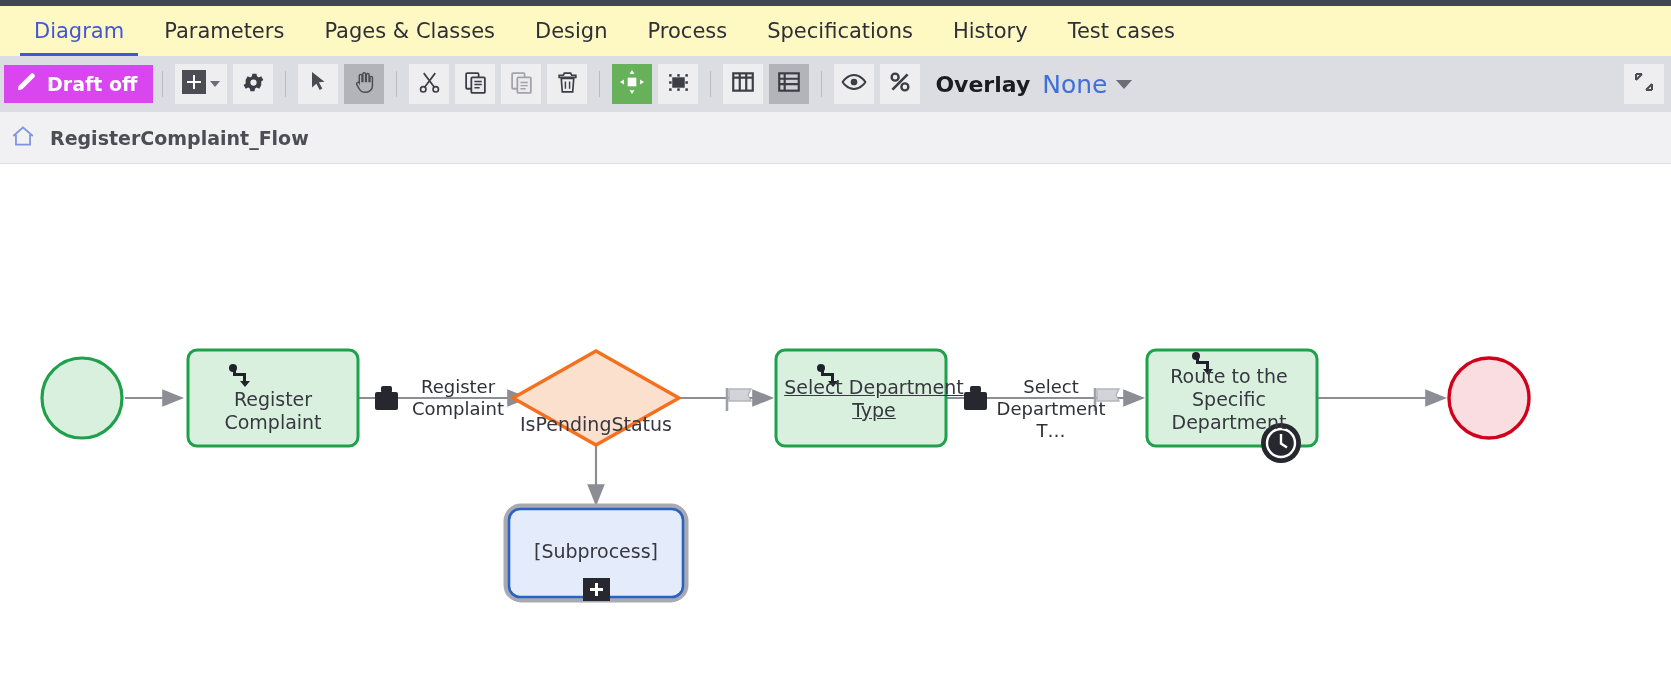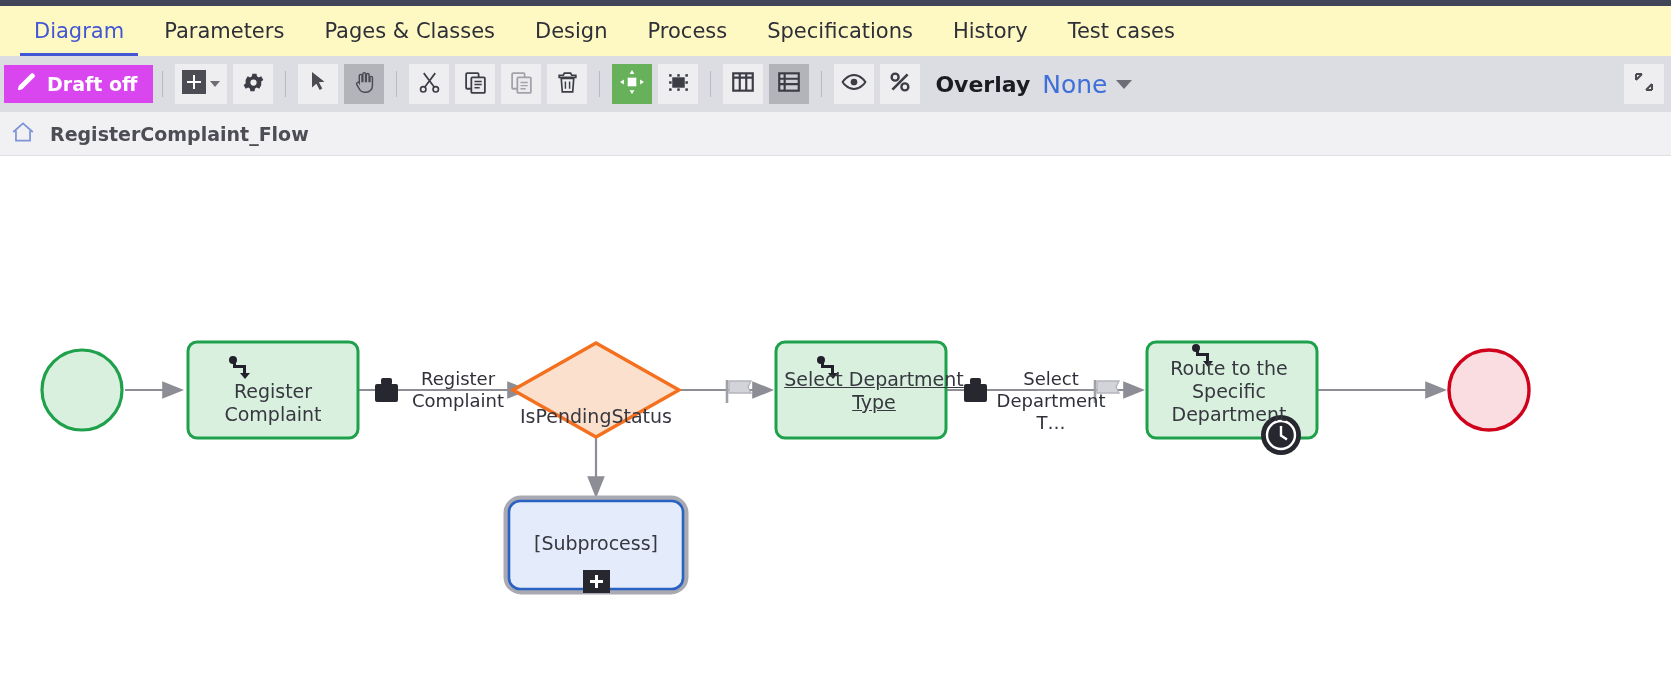--- a/index.html
+++ b/index.html
@@ -76,21 +76,21 @@
     cursor: pointer;
   }
   .caret.sm {
     border-left-width: 5px; border-right-width: 5px; border-top-width: 6px;
     margin-left: 4px;
   }
   .tb-right { position: absolute; right: 4px; top: 8px; }
 
   
   .breadcrumb {
-    height: 44px; background: #f1f1f3;
+    height: 52px; background: #f1f1f3;
     display: flex; align-items: center;
     padding-left: 10px;
     border-bottom: 1px solid #dfdfe3;
   }
   .crumb-text {
     font-size: 19px; font-weight: bold; color: #4c4d55;
     margin-left: 14px;
   }
 
   

